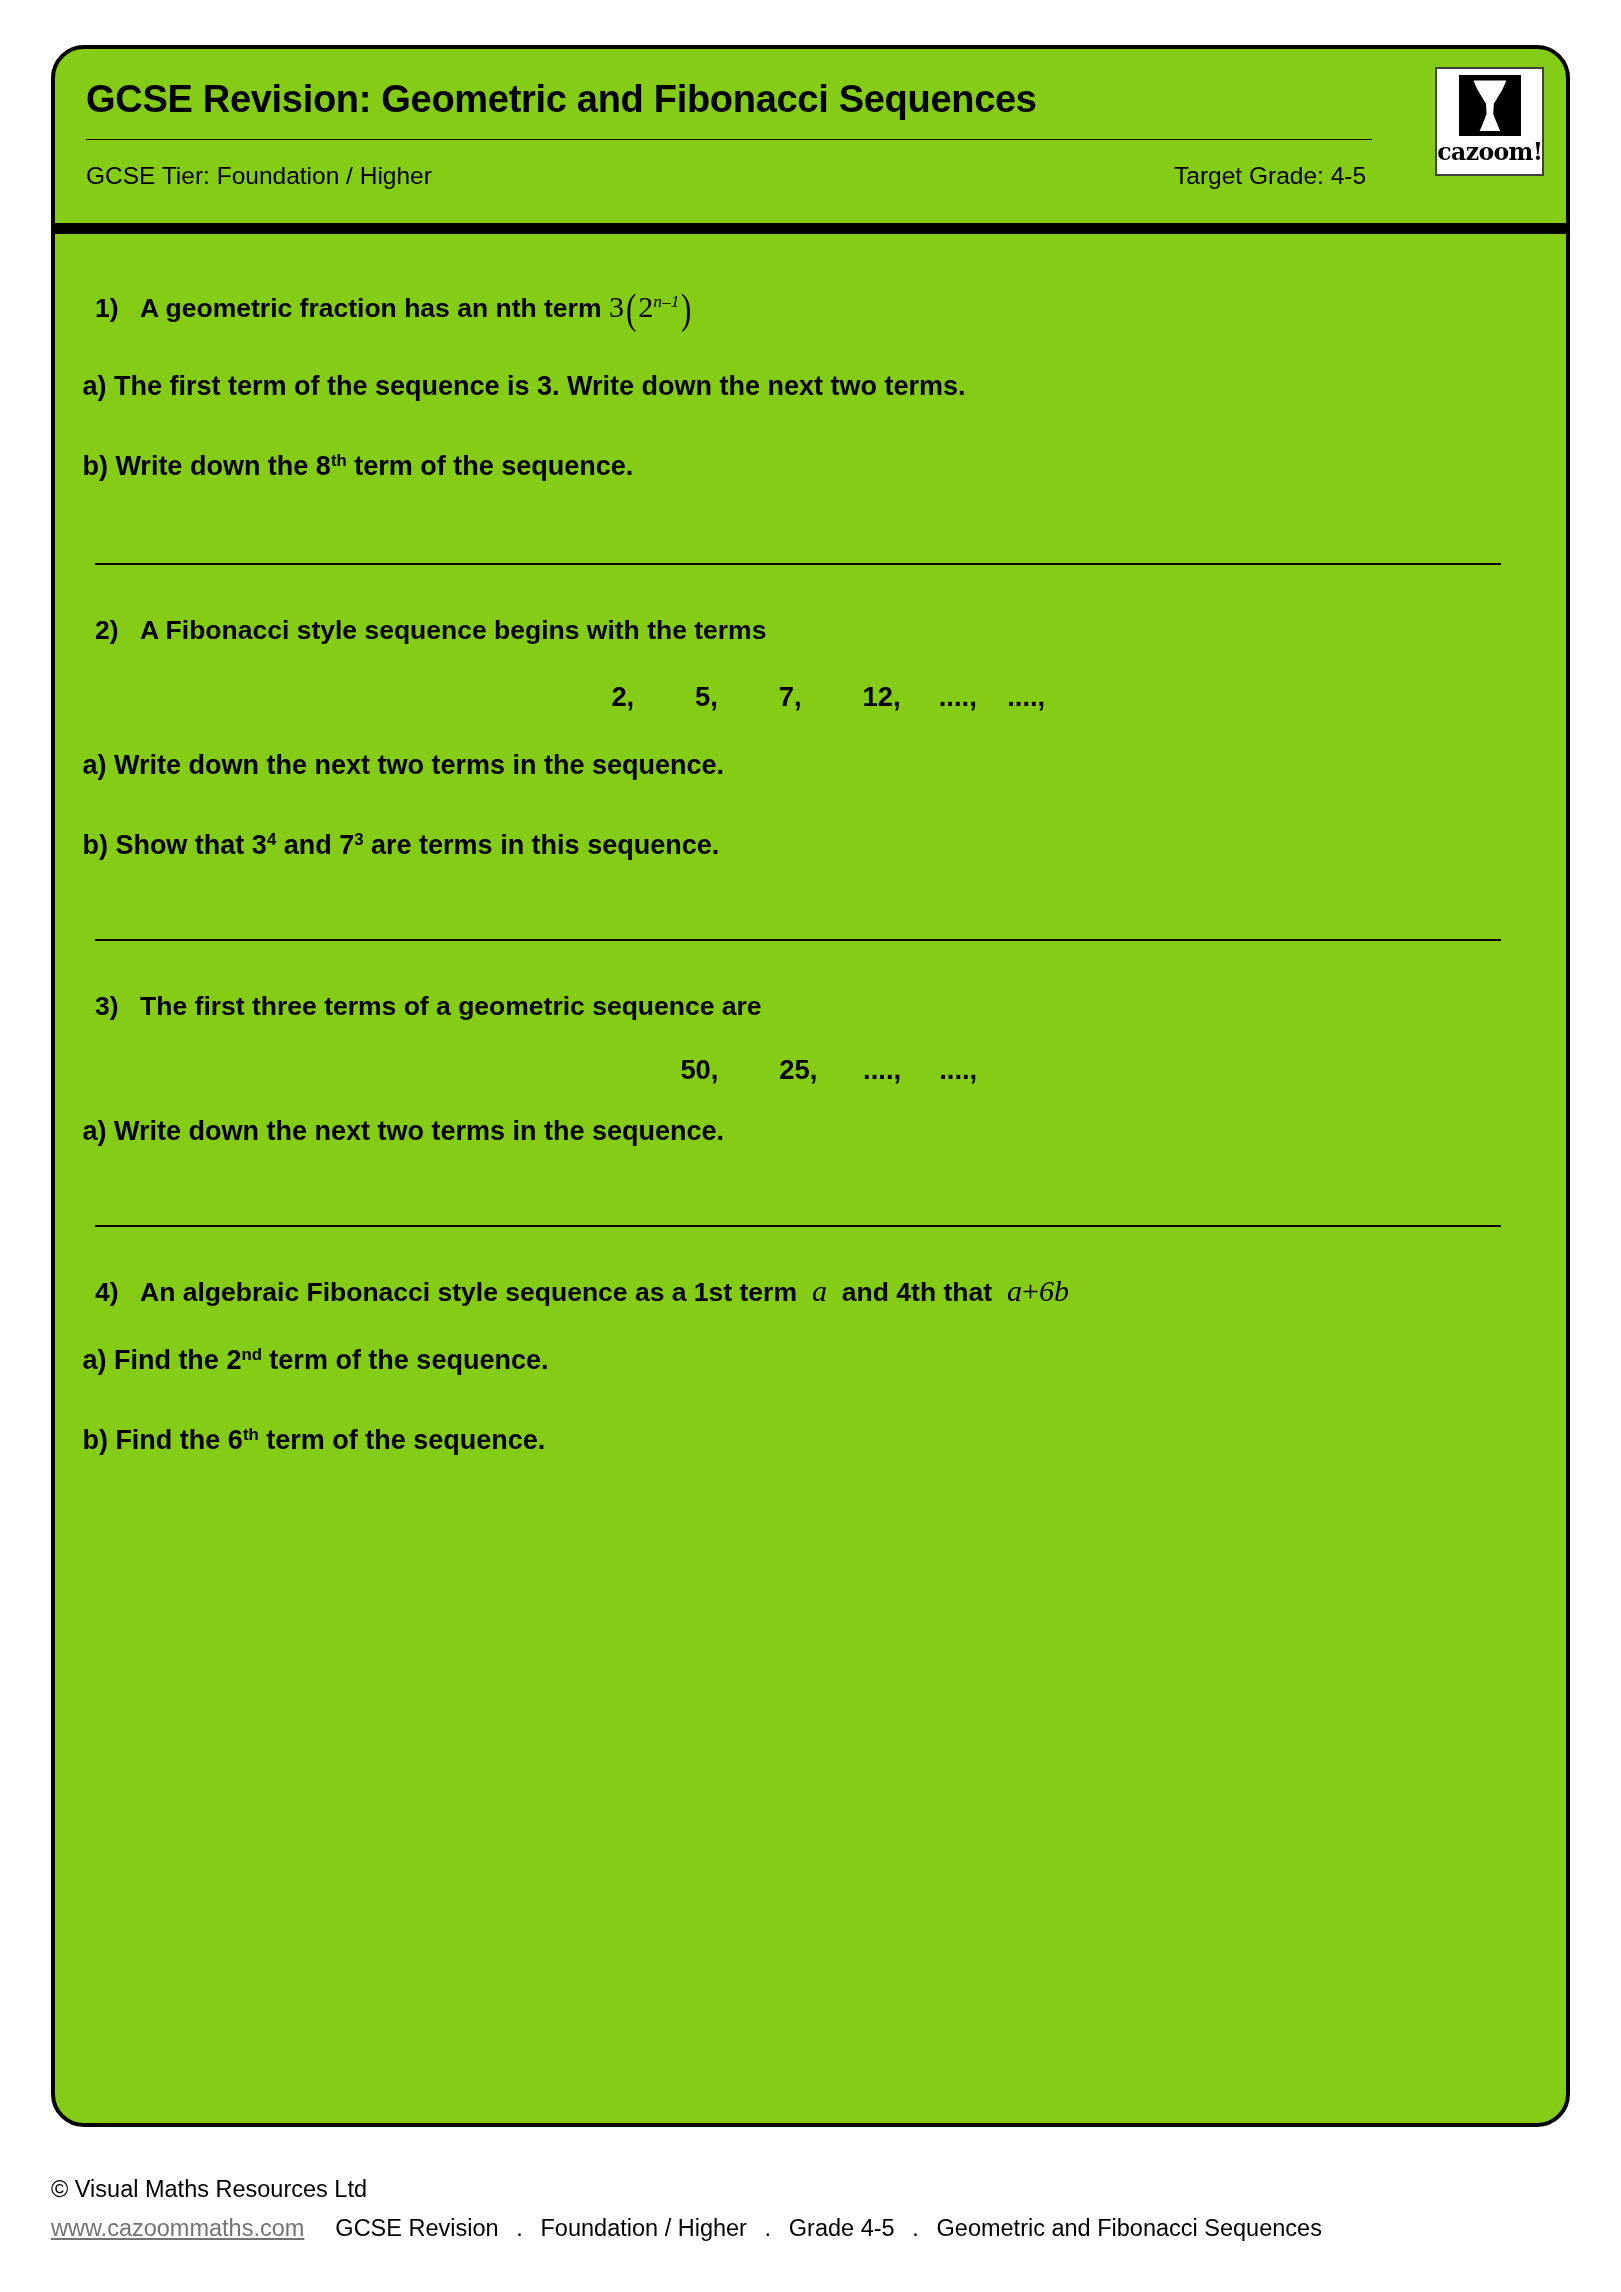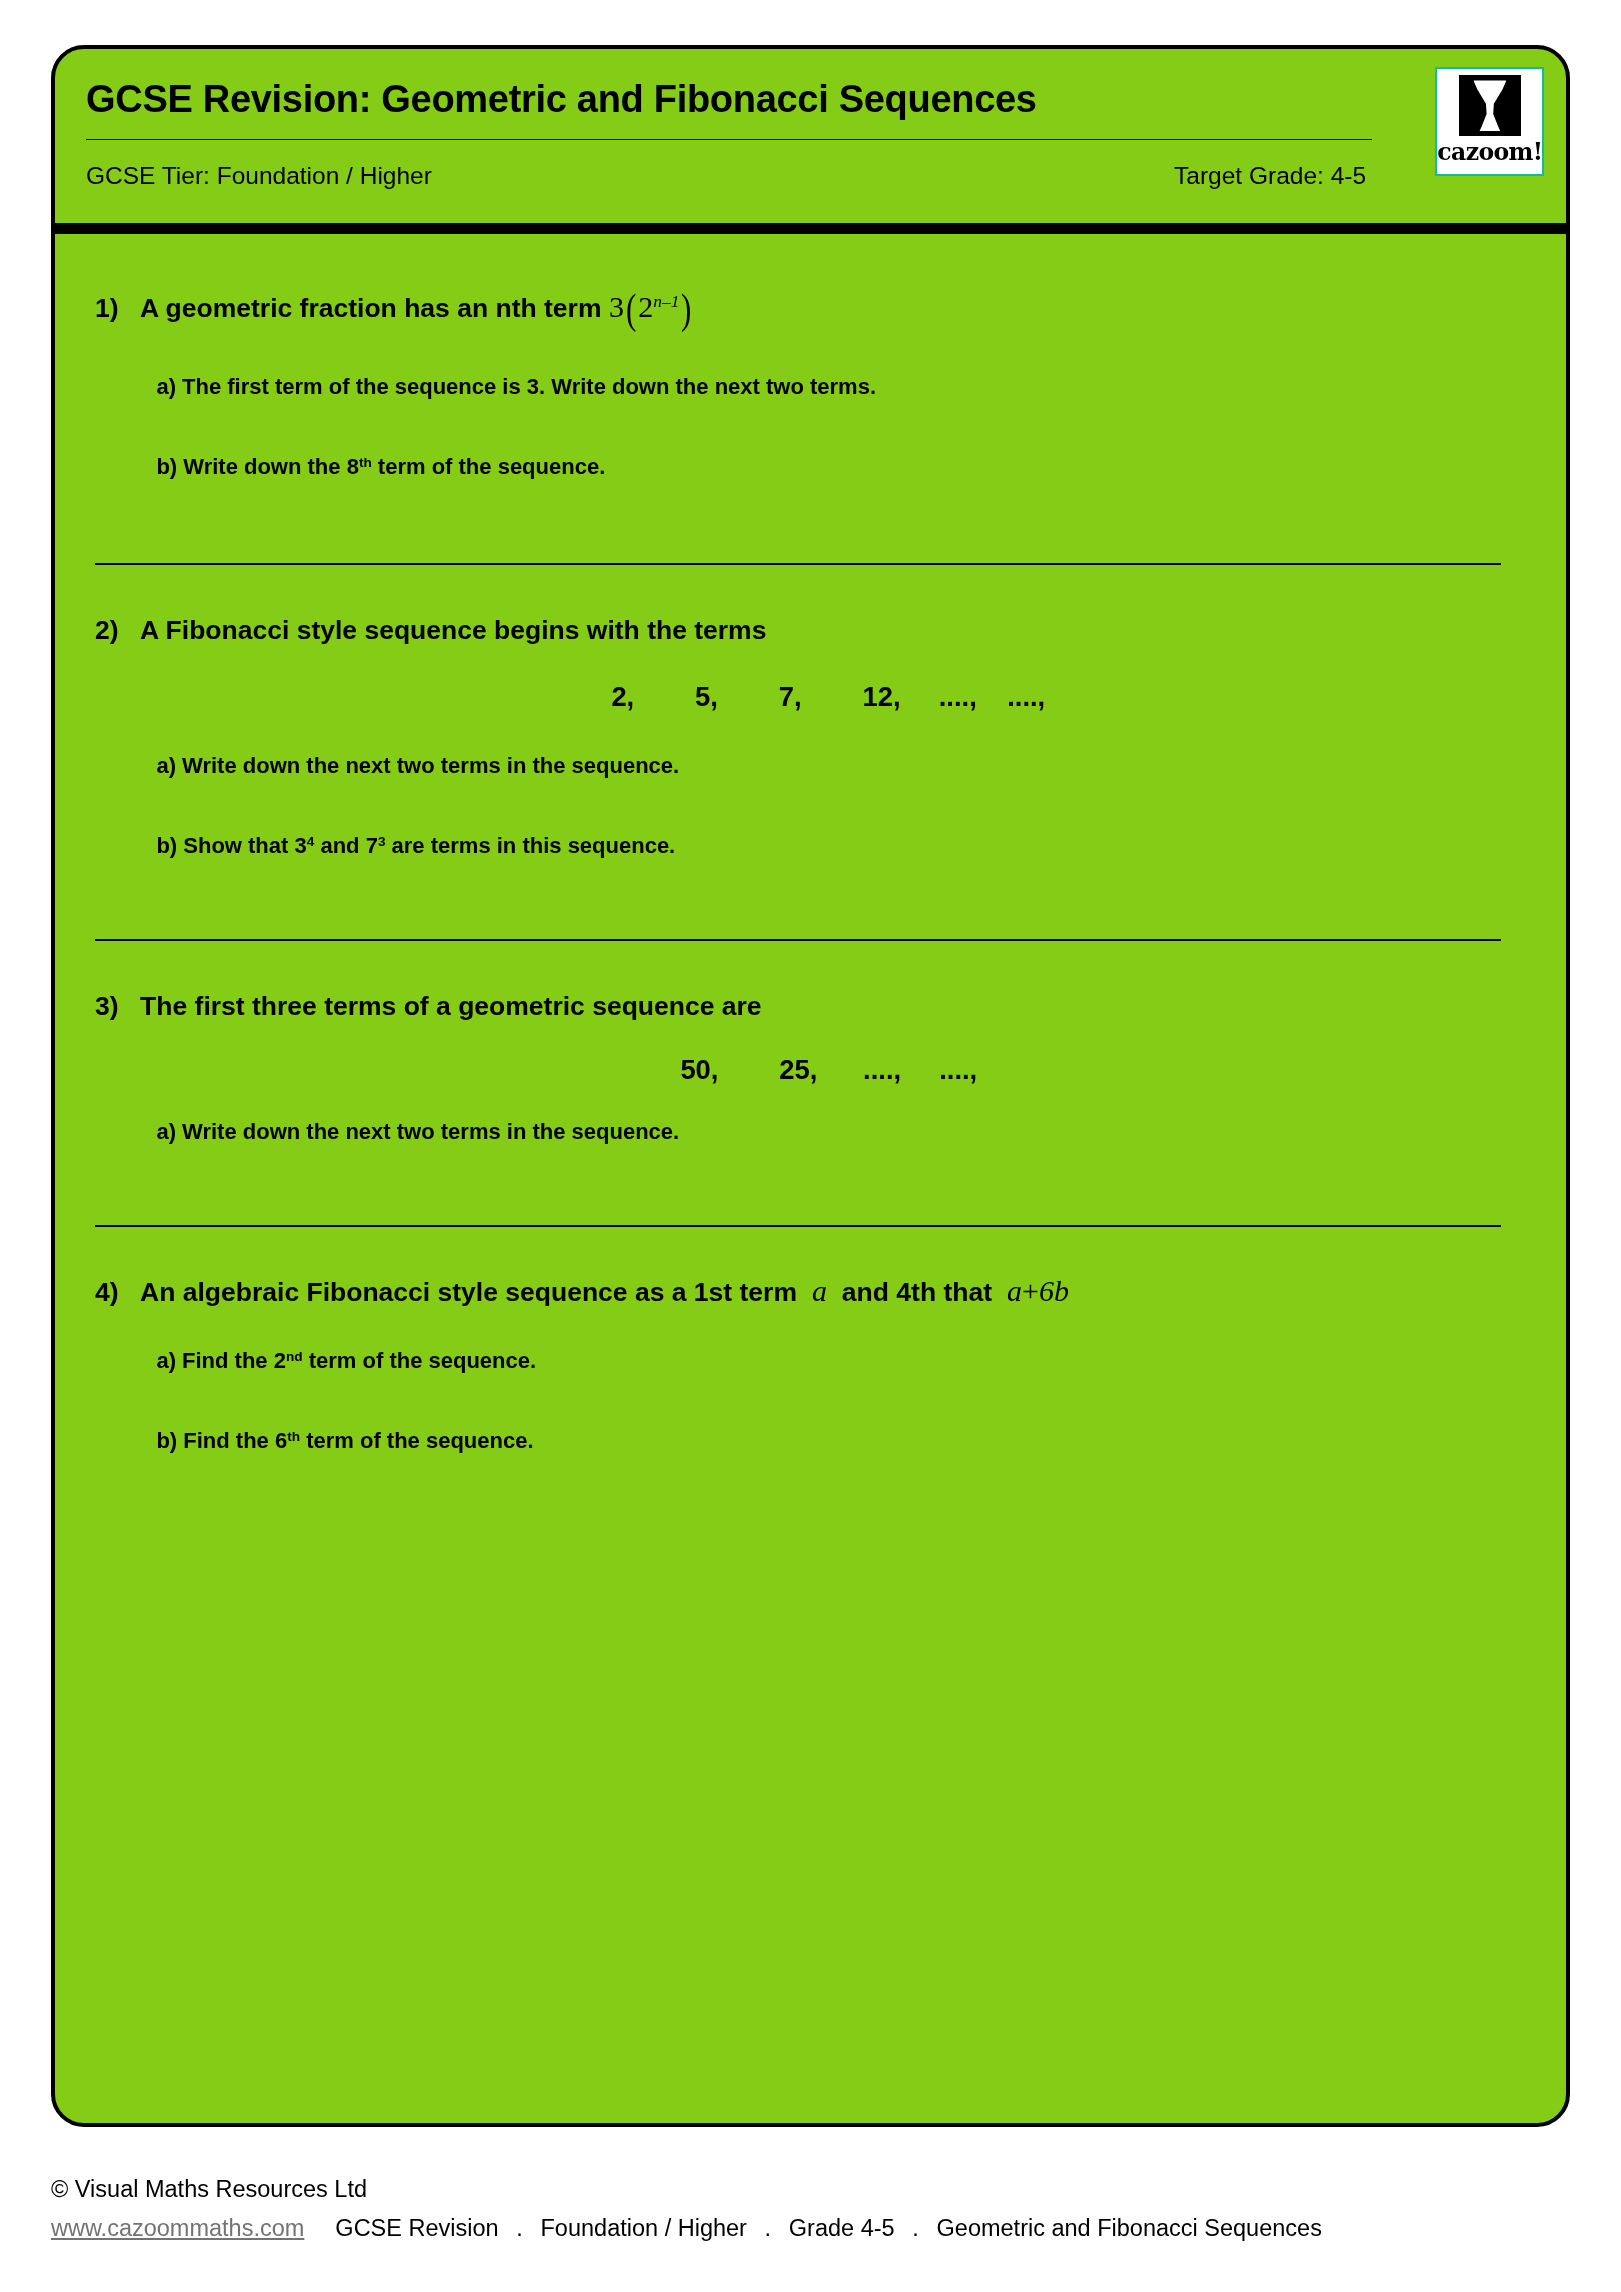--- a/index.html
+++ b/index.html
@@ -73,21 +73,21 @@
   }
   .meta-grade { padding-right: 5.9px; }
 
   
   .logo-box {
     position: absolute;
     right: 21.6px;
     top: 17.6px;
     width: 109px;
     height: 109px;
-    border: 2px solid #14b8a6;
+    border: 2px solid #404040;
     background: #ffffff;
     box-sizing: border-box;
     display: flex;
     flex-direction: column;
     align-items: center;
     justify-content: flex-start;
     padding-top: 6.9px;
   }
   .logo-mark {
     width: 62px;
@@ -140,24 +140,23 @@
   }
   .qnum {
     width: 45px;
     flex: 0 0 45px;
     font-size: 26.5px;
     font-weight: bold;
   }
   .qtext { font-weight: bold; }
 
   .subq {
-    font-size: 22px;
+    font-size: 27px;
     font-weight: bold;
     line-height: 35px;
-    margin-left: 74px;
     white-space: nowrap;
   }
 
   .seq-row {
     font-size: 27.4px;
     font-weight: bold;
     line-height: 35px;
     white-space: pre;
     text-align: left;
   }

